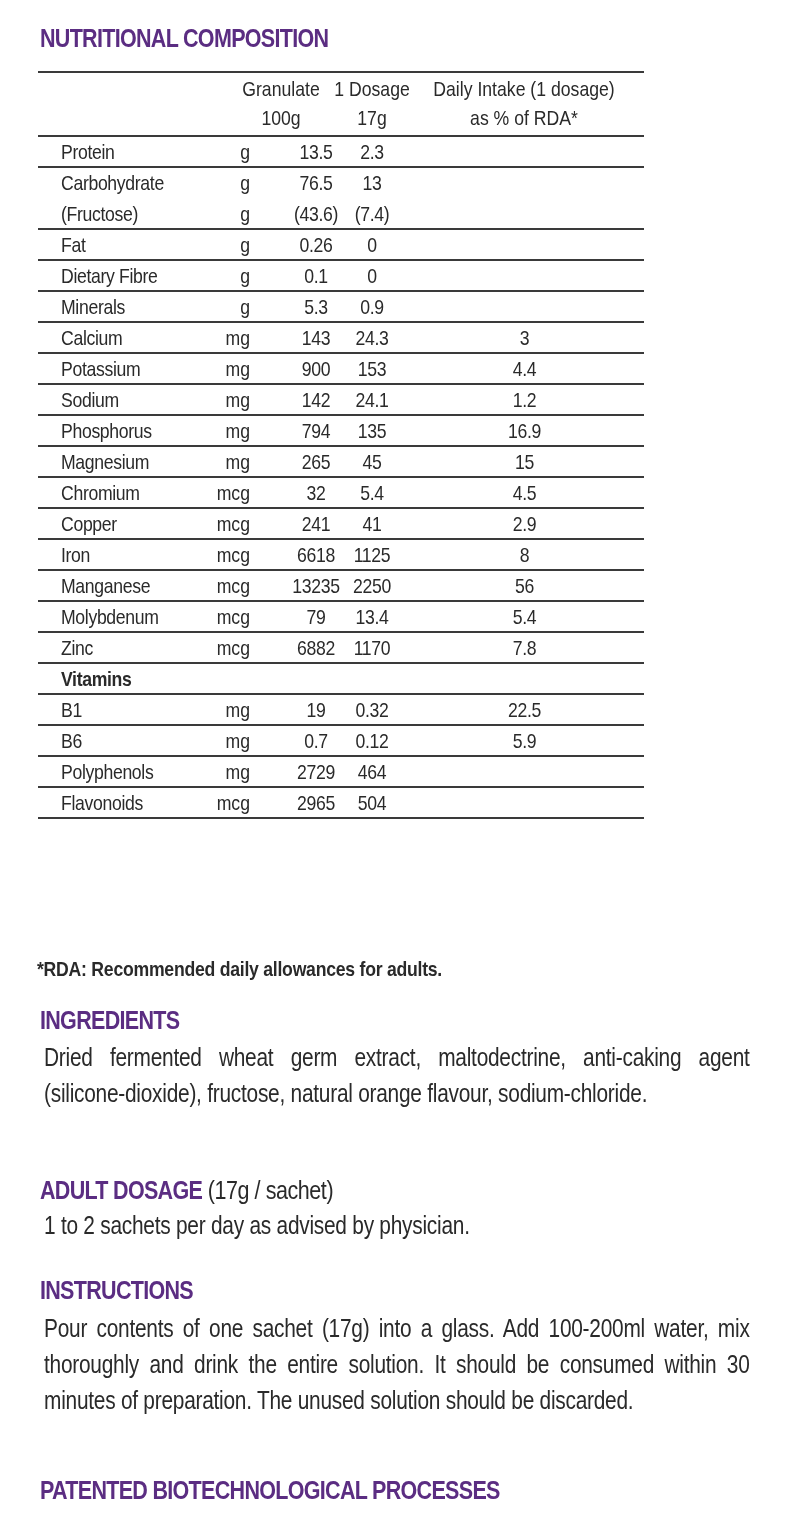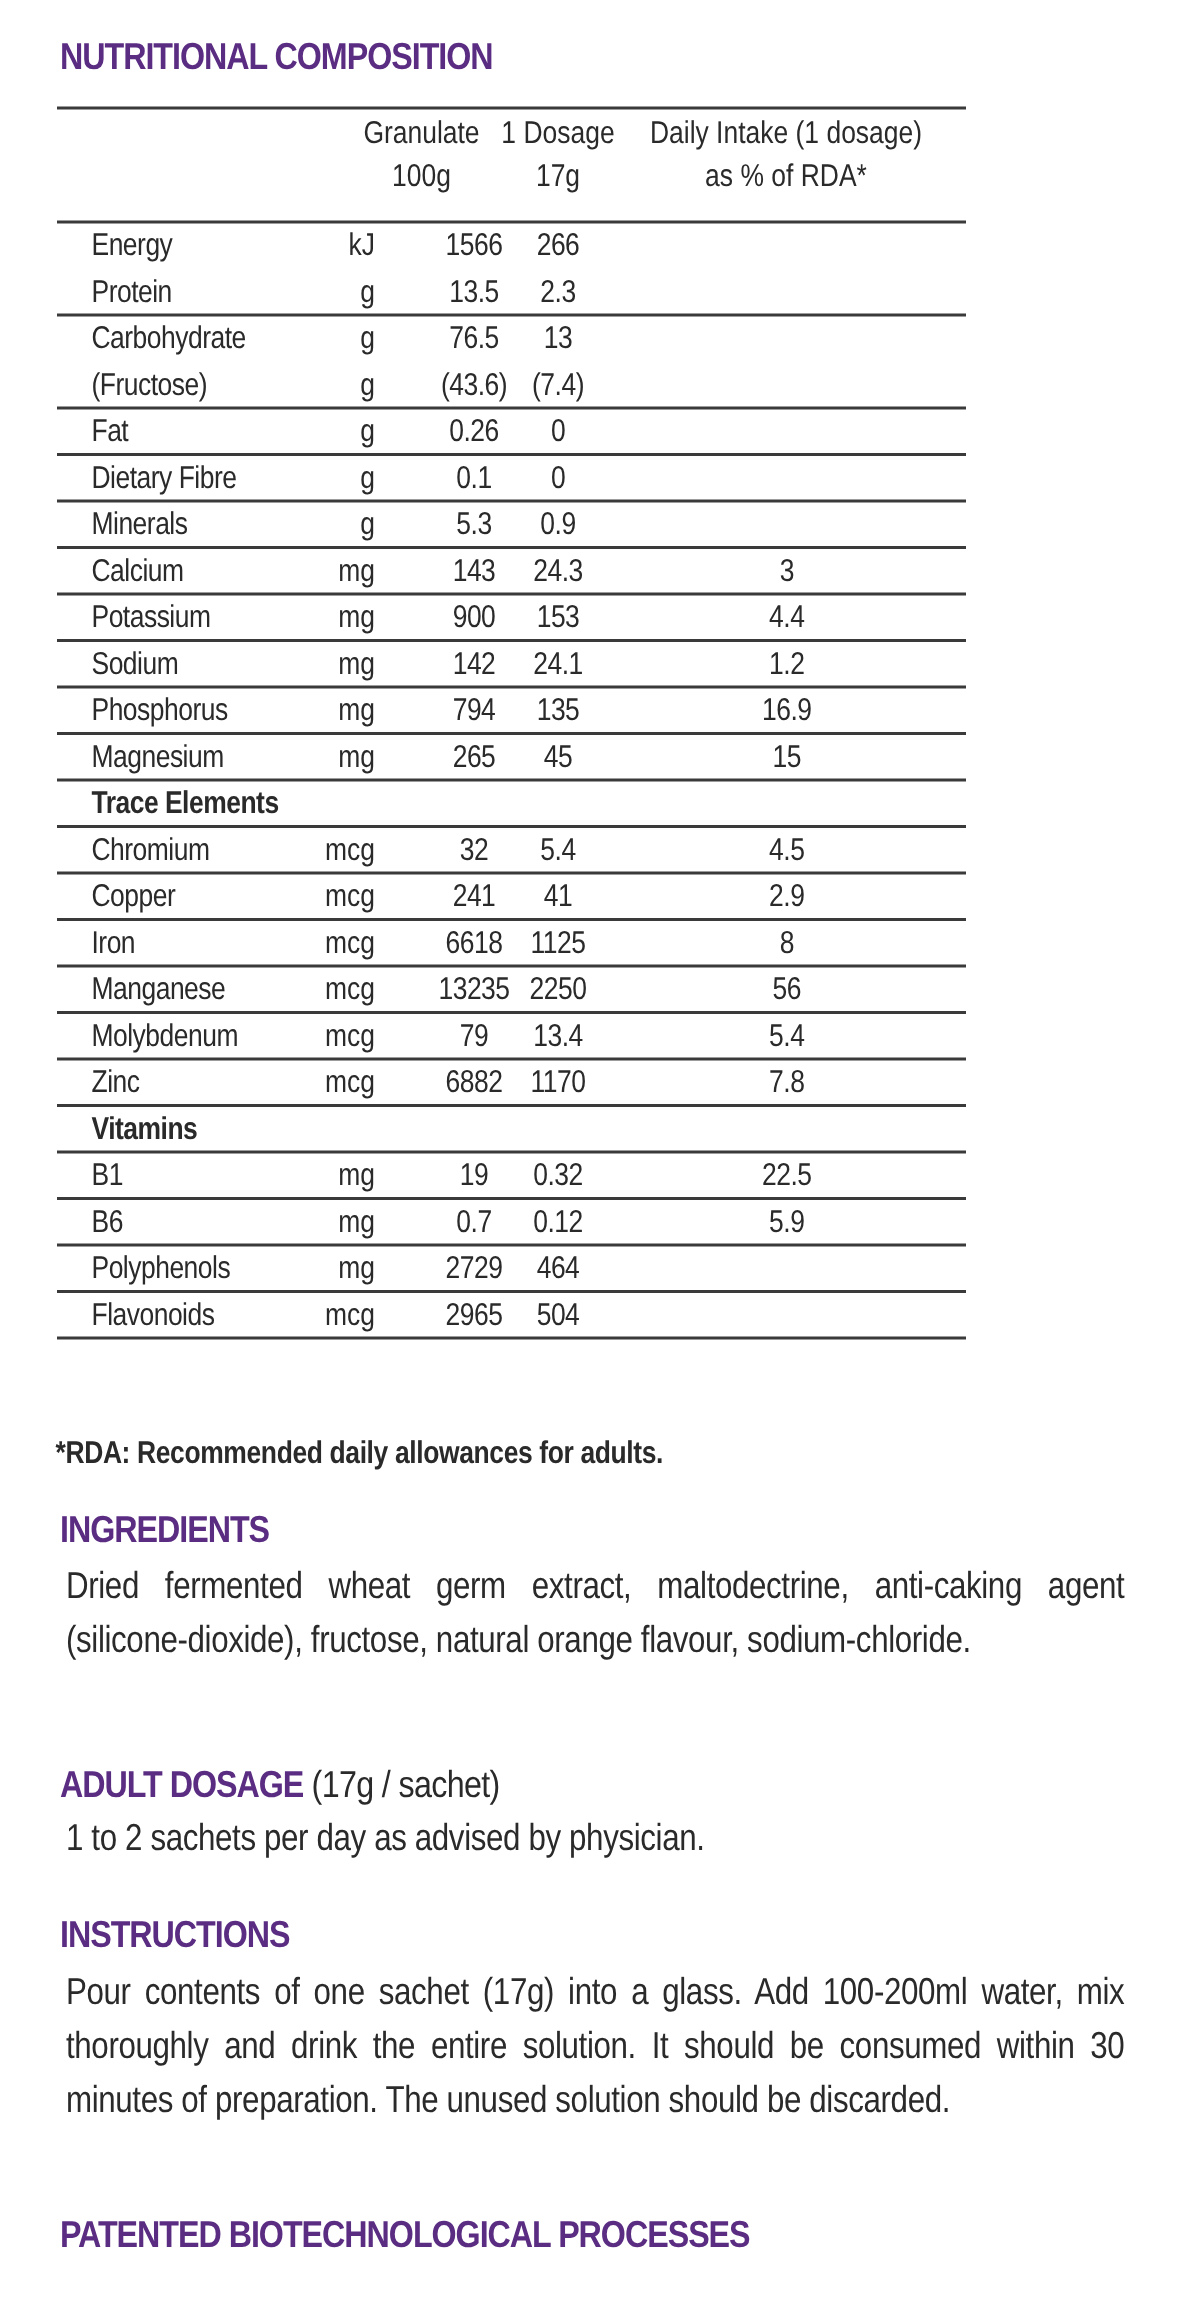--- a/index.html
+++ b/index.html
@@ -4,21 +4,21 @@
   <style>
     html, body { margin:0; padding:0; background:#ffffff; }
     body { width:793px; height:1536px; position:relative; overflow:hidden;
            font-family:"Liberation Sans", sans-serif; color:#2a2a2a; }
     .h { position:absolute; left:40px; font-weight:bold; color:#5b2d82;
          font-size:25px; letter-spacing:-0.8px; transform:scaleX(0.86); transform-origin:left center; white-space:nowrap; }
     .h .sub { font-weight:normal; color:#2a2a2a; letter-spacing:-0.5px; }
     #table { position:absolute; left:38px; top:71px; width:606px; border-top:2px solid #3a3a3a; }
     .row { position:relative; height:31px; border-bottom:2px solid #3a3a3a; box-sizing:border-box; }
     .row.nob { border-bottom:none; }
-    .row.head { height:76px; }
+    .row.head { height:64px; }
     .c { position:absolute; top:0; line-height:30px; font-size:21px; white-space:nowrap;
          transform:scaleX(0.84); letter-spacing:-0.4px; }
     .c.name { left:23px; transform-origin:left center; }
     .c.g100 { left:238px; width:80px; text-align:center; transform-origin:center; }
     .c.dos { left:294px; width:80px; text-align:center; transform-origin:center; }
     .c.rda { left:428px; width:117px; text-align:center; transform-origin:center; }
     .row.section .c.name { font-weight:bold; }
     .unitwrap { position:absolute; left:150px; width:62px; top:0; line-height:30px; font-size:21px; text-align:right;
                 transform:scaleX(0.84); transform-origin:right center; }
     .hdr { position:absolute; font-size:21px; line-height:29px; text-align:center; transform:scaleX(0.84); white-space:nowrap; }
@@ -41,27 +41,20 @@
     <div class="hdr" style="left:282px;width:104px;top:1px;">
       <div>1 Dosage</div>
       <div>17g</div>
     </div>
     <div class="hdr" style="left:370px;width:232px;top:1px;">
       <div>Daily Intake (1 dosage)</div>
       <div>as % of RDA*</div>
     </div>
   </div>
   <div id="rows">
-      <div class="row nob">
-        <div class="c name">Energy</div>
-        <div class="unitwrap">kJ</div>
-        <div class="c g100">1566</div>
-        <div class="c dos">266</div>
-        <div class="c rda"></div>
-      </div>
       <div class="row">
         <div class="c name">Protein</div>
         <div class="unitwrap">g</div>
         <div class="c g100">13.5</div>
         <div class="c dos">2.3</div>
         <div class="c rda"></div>
       </div>
       <div class="row nob">
         <div class="c name">Carbohydrate</div>
         <div class="unitwrap">g</div>
@@ -124,27 +117,20 @@
         <div class="c g100">794</div>
         <div class="c dos">135</div>
         <div class="c rda">16.9</div>
       </div>
       <div class="row">
         <div class="c name">Magnesium</div>
         <div class="unitwrap">mg</div>
         <div class="c g100">265</div>
         <div class="c dos">45</div>
         <div class="c rda">15</div>
-      </div>
-      <div class="row section">
-        <div class="c name">Trace Elements</div>
-        <div class="unitwrap"></div>
-        <div class="c g100"></div>
-        <div class="c dos"></div>
-        <div class="c rda"></div>
       </div>
       <div class="row">
         <div class="c name">Chromium</div>
         <div class="unitwrap">mcg</div>
         <div class="c g100">32</div>
         <div class="c dos">5.4</div>
         <div class="c rda">4.5</div>
       </div>
       <div class="row">
         <div class="c name">Copper</div>

